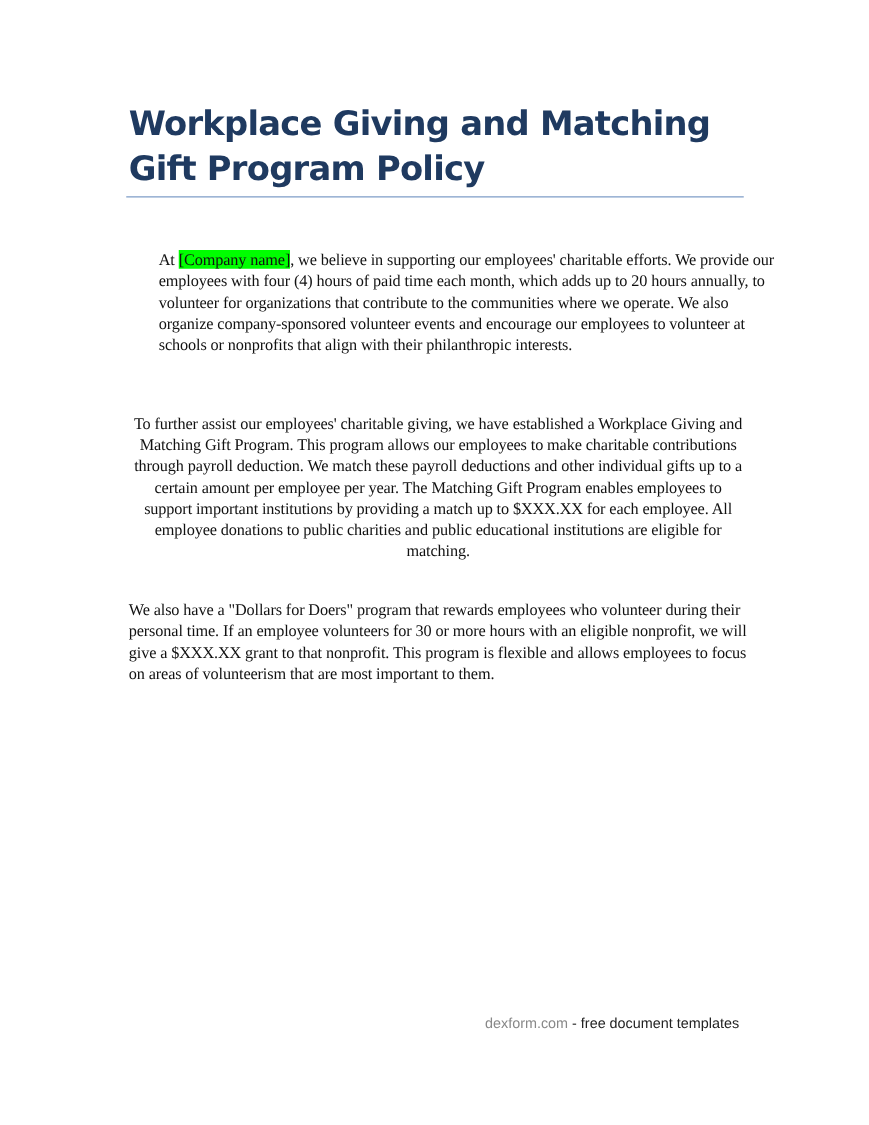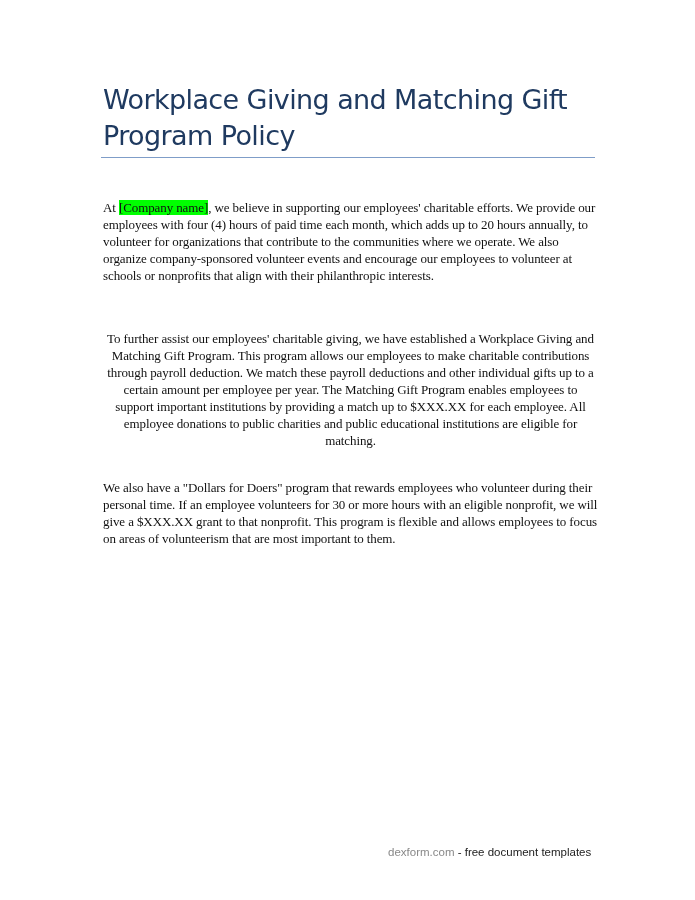--- a/index.html
+++ b/index.html
@@ -1,34 +1,34 @@
 <!DOCTYPE html>
 <html><head>
 <meta charset="utf-8">
 <style>
   html, body { margin: 0; padding: 0; background: #ffffff; }
   body { width: 695px; height: 900px; position: relative; overflow: hidden; }
   .page { position: absolute; left: 0; top: 0; width: 695px; height: 900px; background: #fff; }
   .title {
     position: absolute; left: 103px; top: 82px; width: 500px;
     font-family: "DejaVu Sans", sans-serif; font-size: 27px; line-height: 36px;
-    color: #1f3a60; letter-spacing: -0.6px; margin: 0; font-weight: normal;
+    color: #1f3a60; letter-spacing: -0.6px; margin: 0; font-weight: bold;
   }
   .rule { position: absolute; left: 101px; top: 157px; width: 494px; height: 1px; background: #7f9dc8; }
   .para {
     position: absolute; left: 103px; width: 495px;
     font-family: "Liberation Serif", serif; font-size: 13px; line-height: 17px;
     color: #111; margin: 0; letter-spacing: -0.1px;
   }
-  .p1 { top: 199px; }
+  .p1 { top: 199px; margin-left: 24px; }
   .p2 { top: 330px; text-align: center; }
   .p3 { top: 479px; }
   .hl { background: #00ff00; }
   .footer {
-    position: absolute; left: 388px; top: 846px;
+    position: absolute; left: 388px; top: 813px;
     font-family: "Liberation Sans", sans-serif; font-size: 11.5px; color: #222;
   }
   .footer .brand { color: #888; }
 </style>
 </head>
 <body>
 
 <div class="page">
   <h1 class="title">Workplace Giving and Matching Gift Program Policy</h1>
   <div class="rule"></div>

